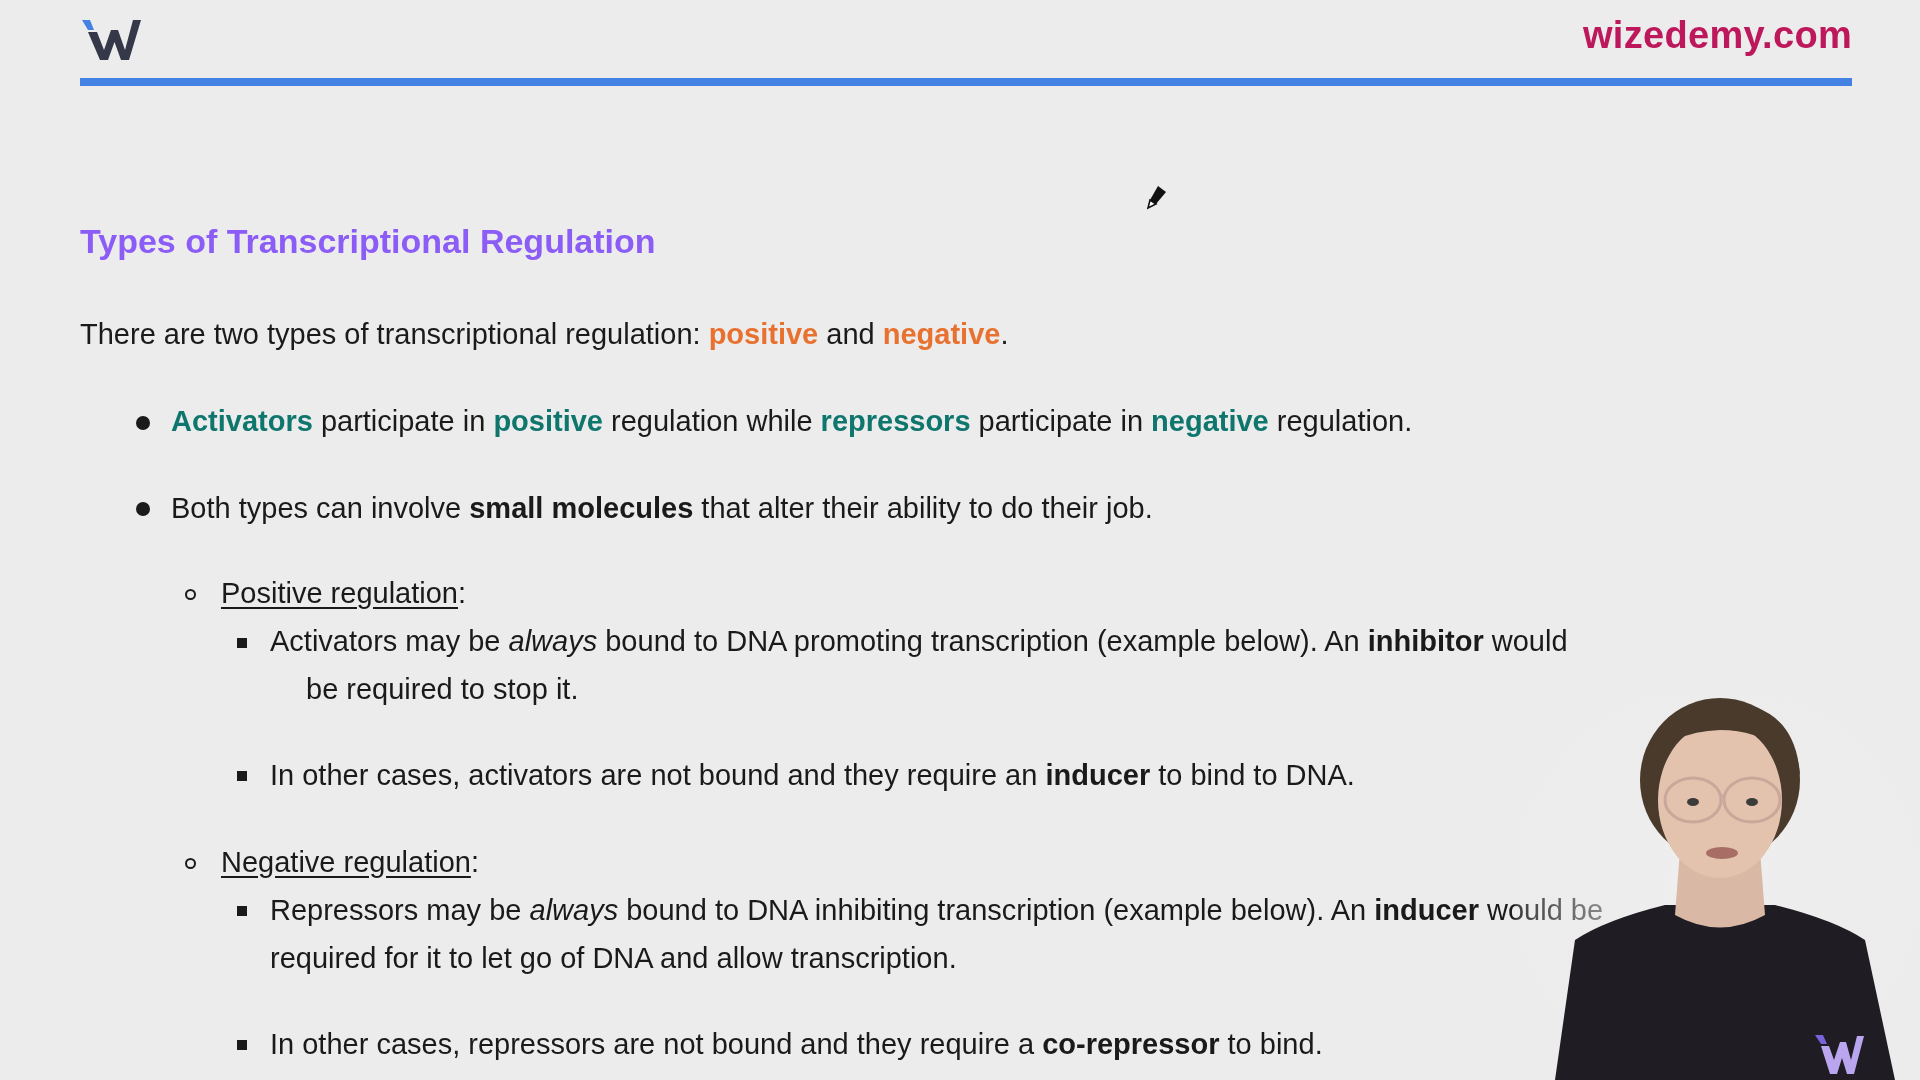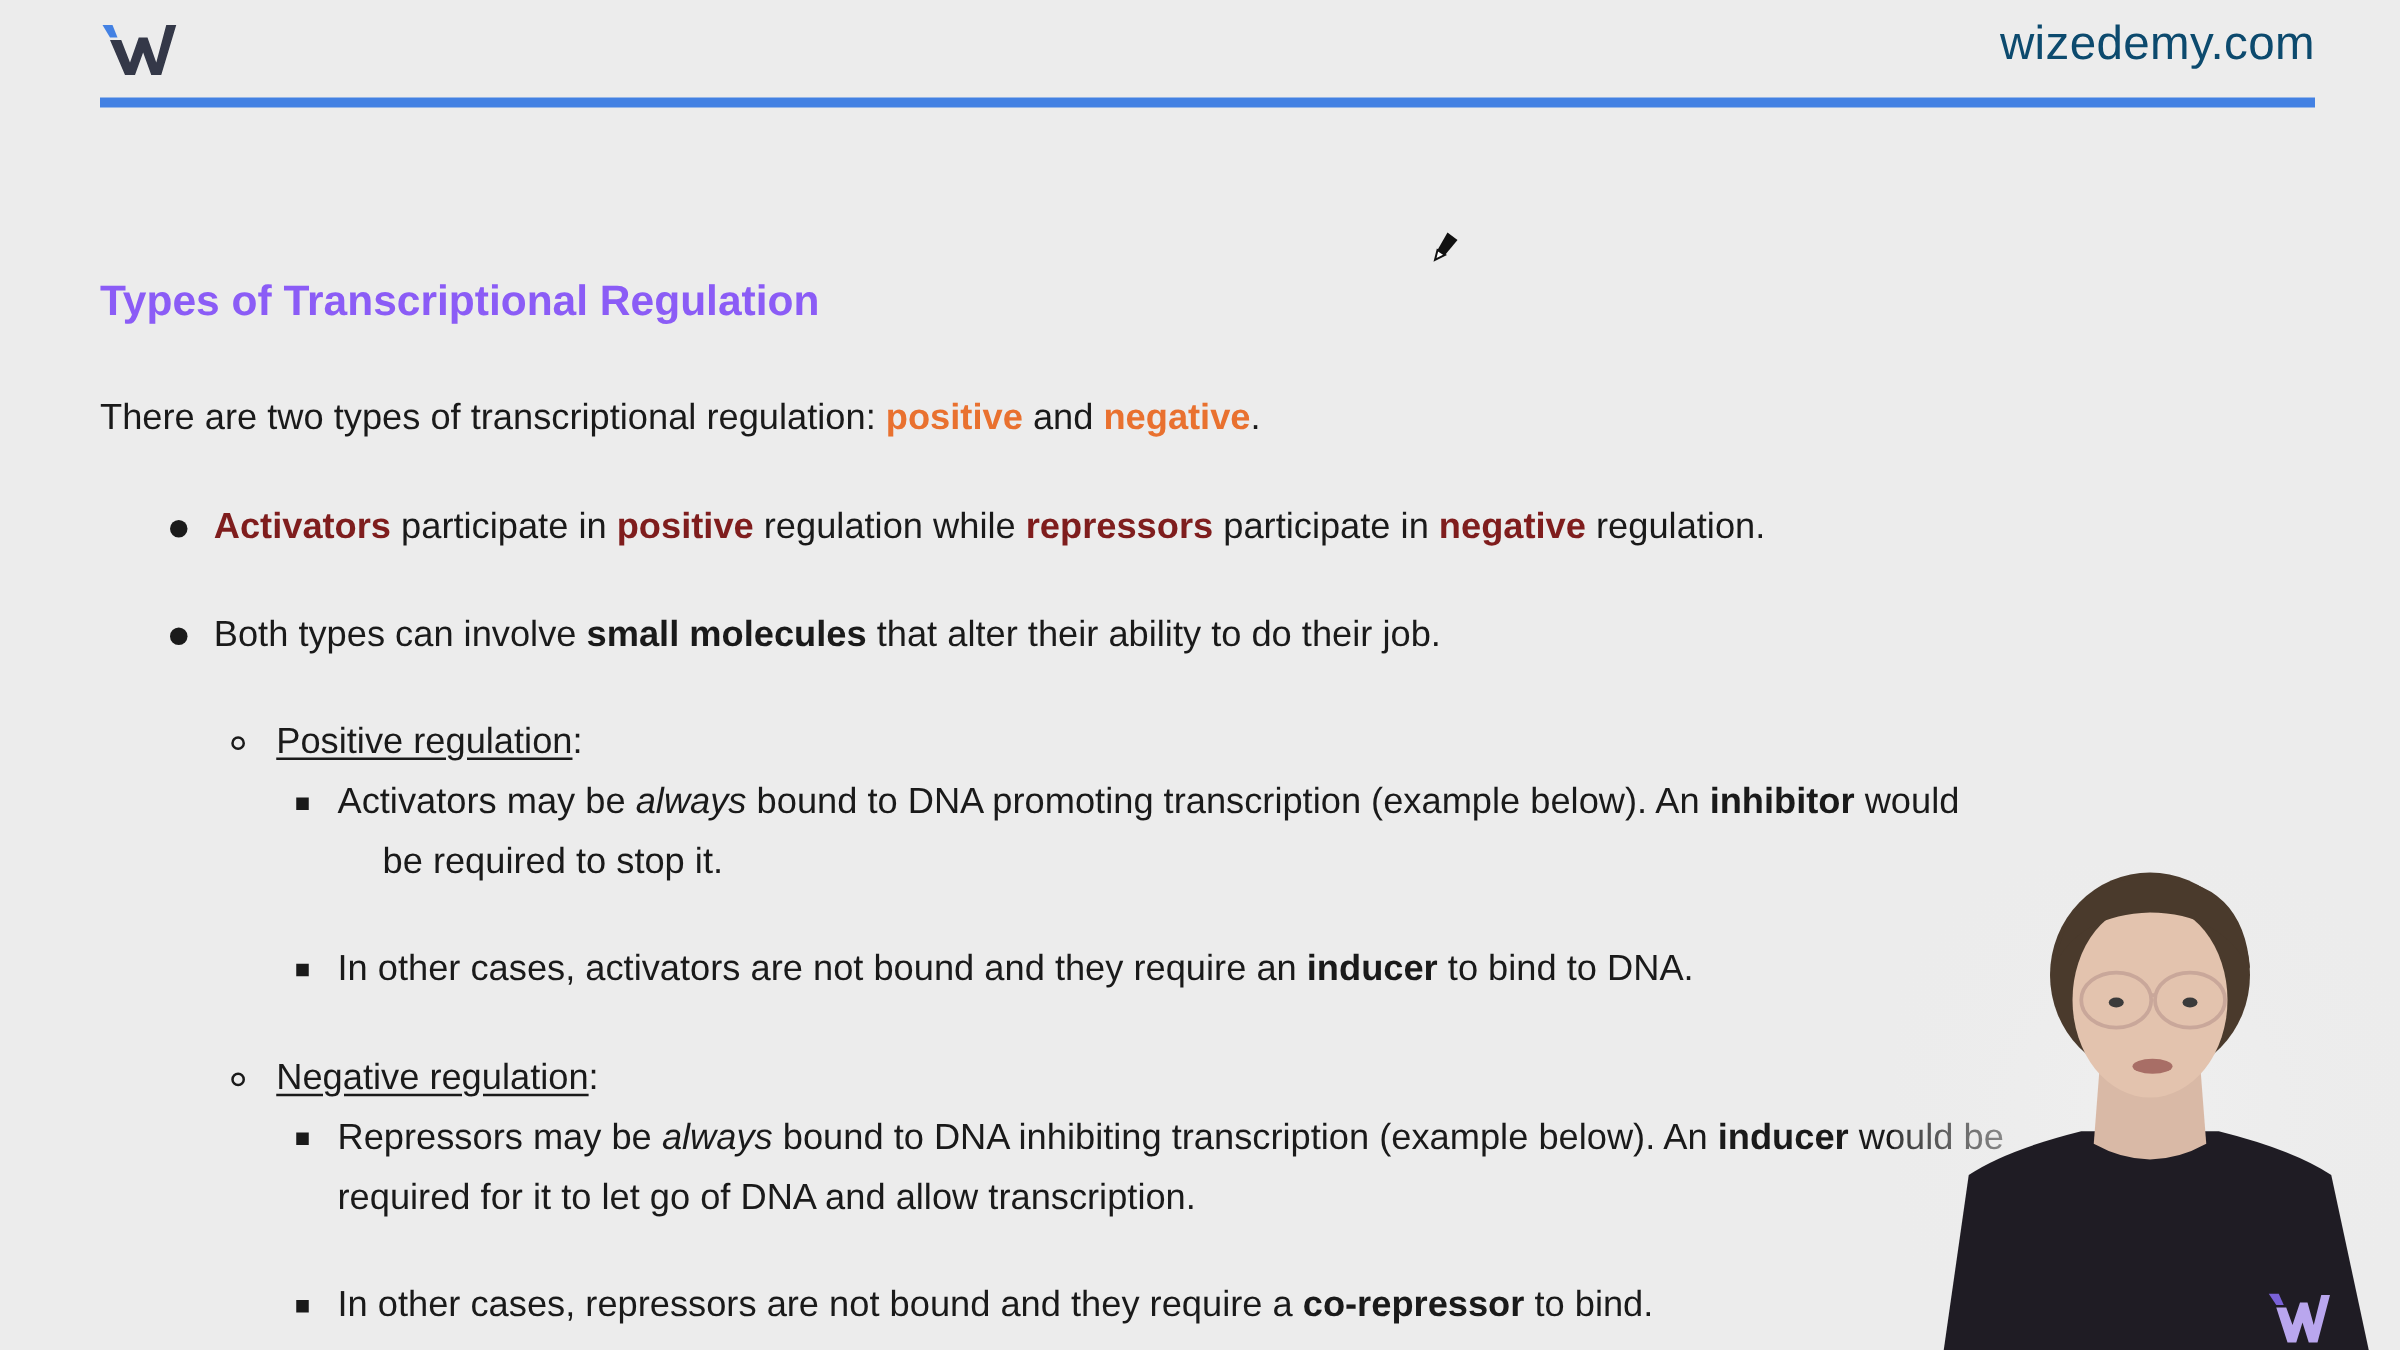--- a/index.html
+++ b/index.html
@@ -3,27 +3,27 @@
 <meta charset="utf-8">
 <style>
   html, body { margin:0; padding:0; }
   body {
     width:1920px; height:1080px; overflow:hidden; position:relative;
     background:#ececec;
     font-family:"Liberation Sans","DejaVu Sans",sans-serif;
     color:#1a1a1a;
   }
   .logo { position:absolute; left:80px; top:18px; width:62px; height:44px; }
-  .site { position:absolute; right:68px; top:14px; font-size:38px; font-weight:normal; color:#0c4a6e; letter-spacing:0.3px; }
+  .site { position:absolute; right:68px; top:14px; font-size:38px; font-weight:bold; color:#be185d; letter-spacing:0.3px; }
   .rule { position:absolute; left:80px; top:78px; width:1772px; height:8px; background:#4381e3; }
   .pen { position:absolute; left:1142px; top:180px; width:32px; height:32px; }
   .title { position:absolute; left:80px; top:222px; font-size:34px; font-weight:bold; color:#8b5cf6; }
   .line { position:absolute; font-size:29px; line-height:40px; white-space:nowrap; }
   .orange { color:#e9712f; font-weight:bold; }
-  .purple { color:#7f1d1d; font-weight:bold; }
+  .purple { color:#0f766e; font-weight:bold; }
   .b { font-weight:bold; }
   .i { font-style:italic; }
   .u { text-decoration:underline; text-underline-offset:4px; }
   .dot { position:absolute; width:14px; height:14px; border-radius:50%; background:#1a1a1a; }
   .circ { position:absolute; width:11px; height:11px; border-radius:50%; border:2px solid #1a1a1a; box-sizing:border-box; }
   .sq { position:absolute; width:10px; height:10px; background:#1a1a1a; }
   .presenter { position:absolute; left:1515px; top:690px; width:405px; height:390px; overflow:hidden; }
 </style>
 </head>
 <body>

